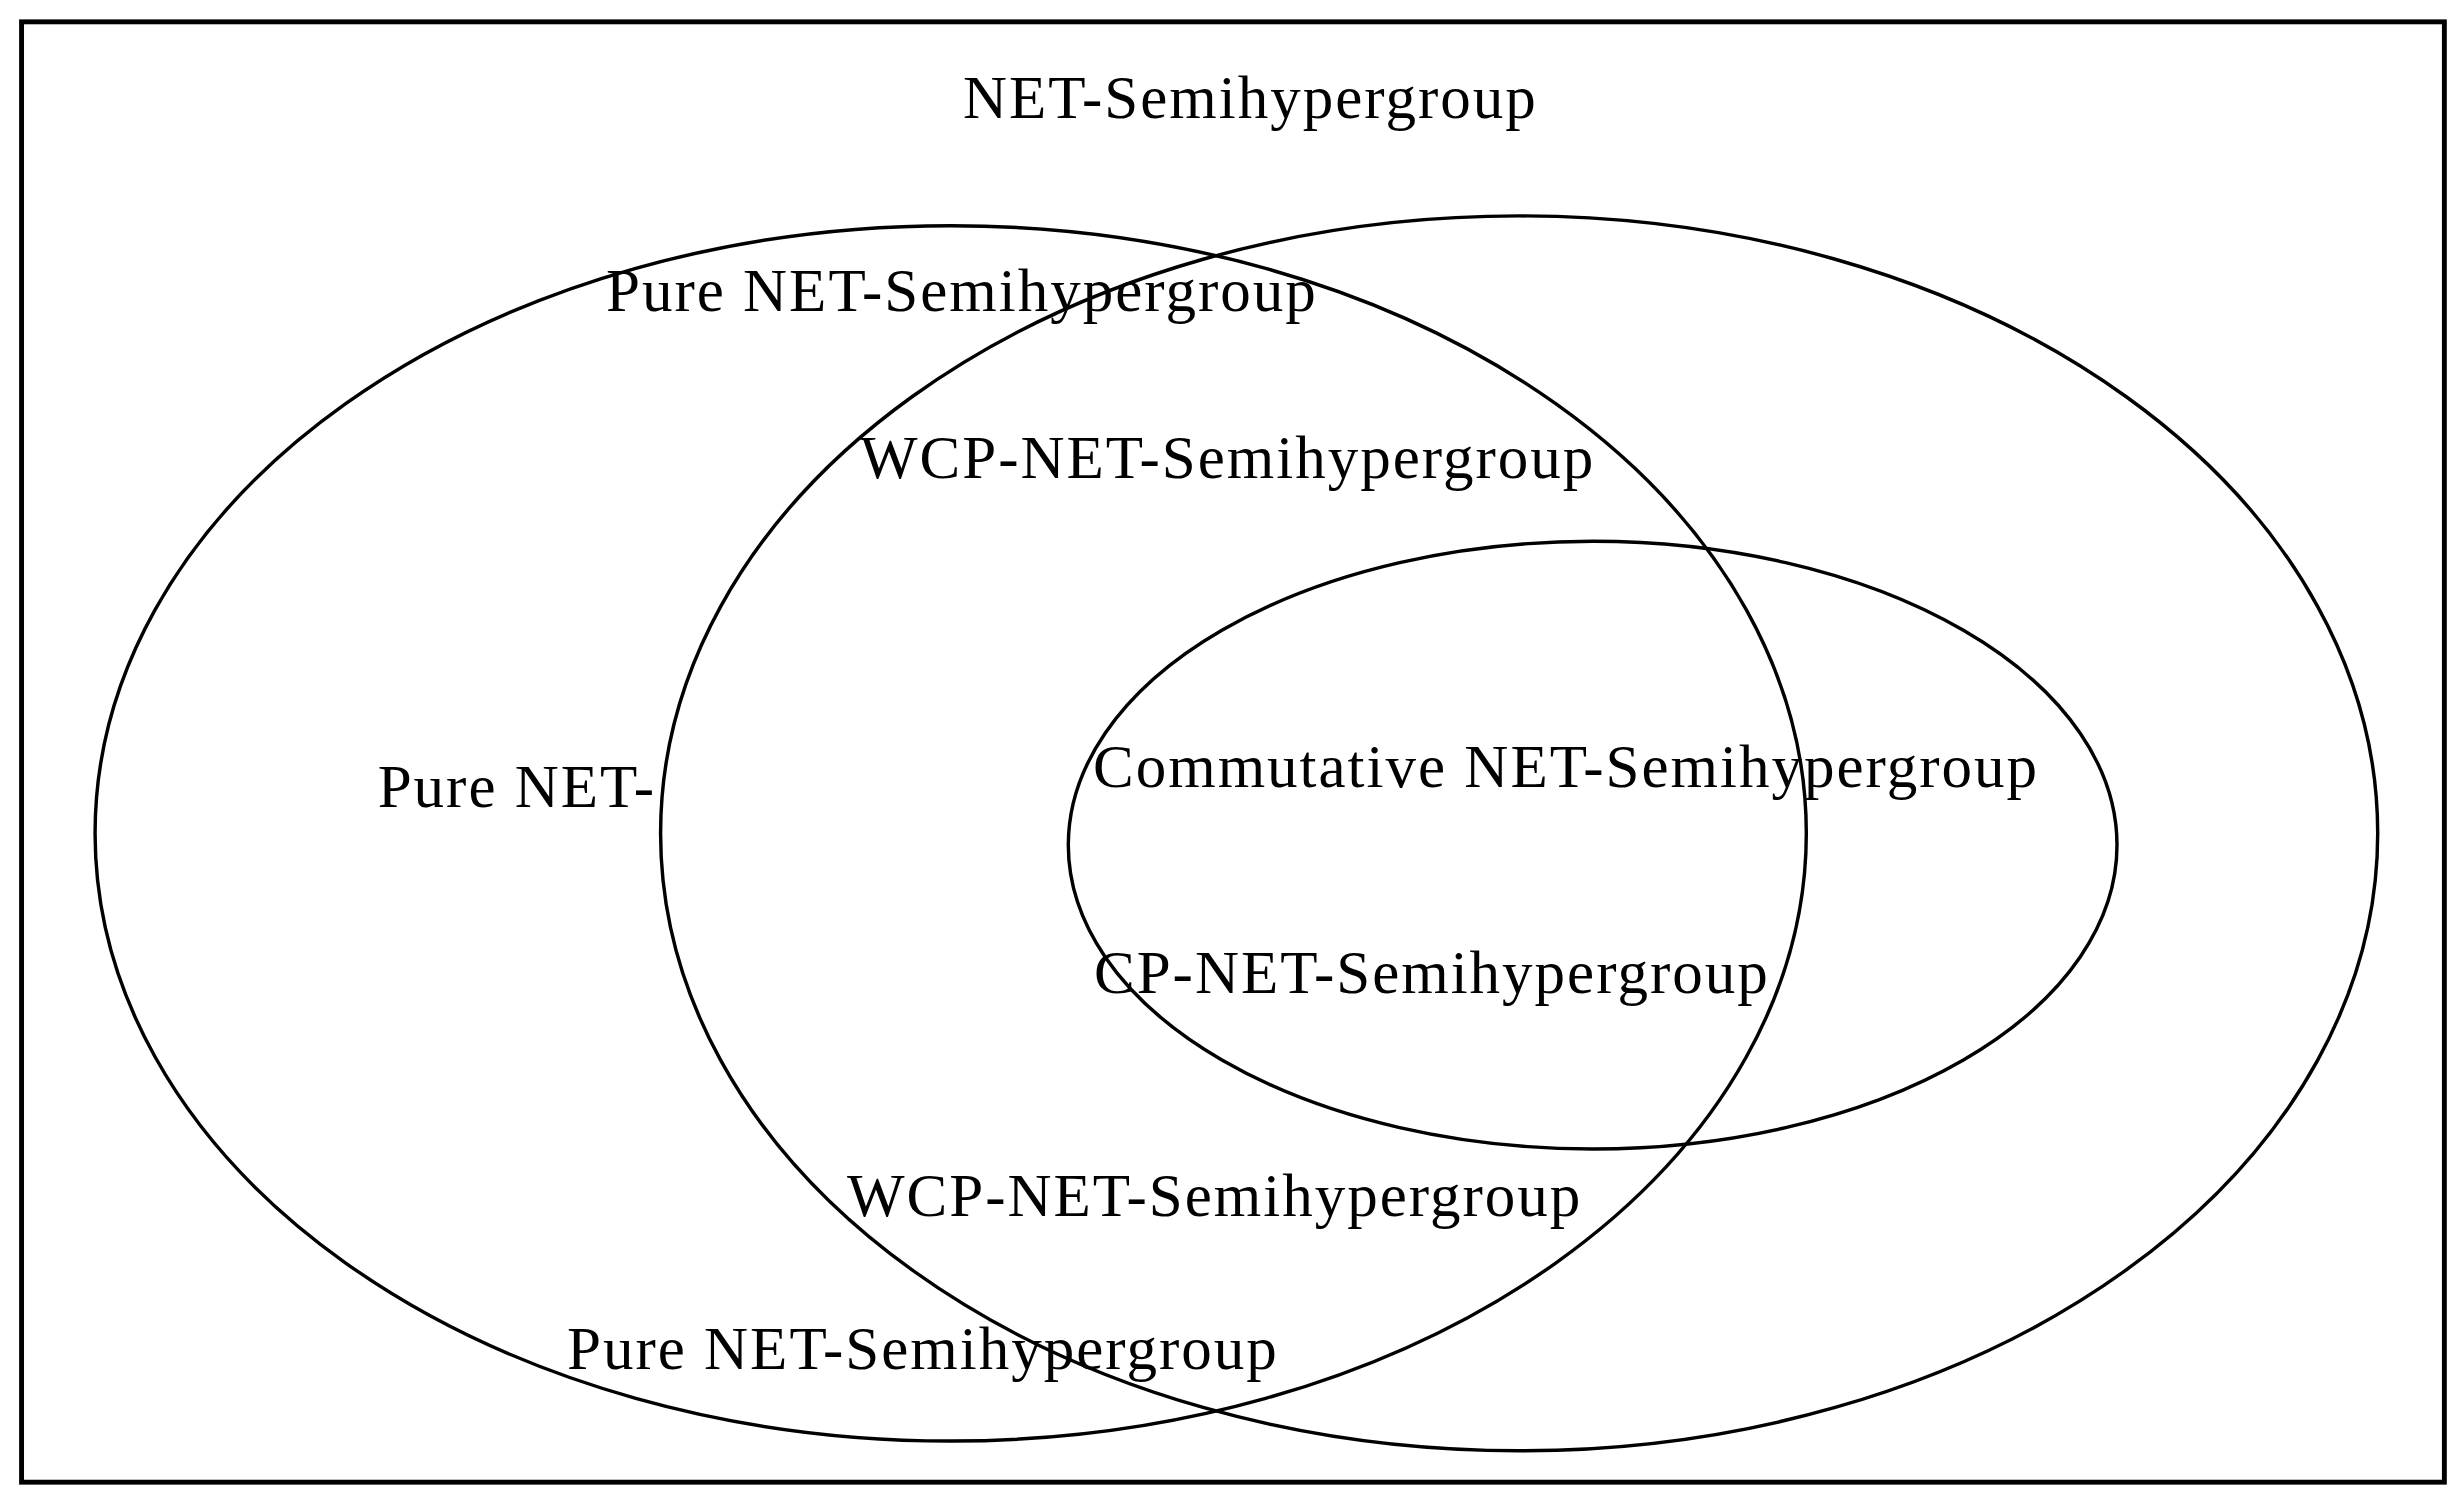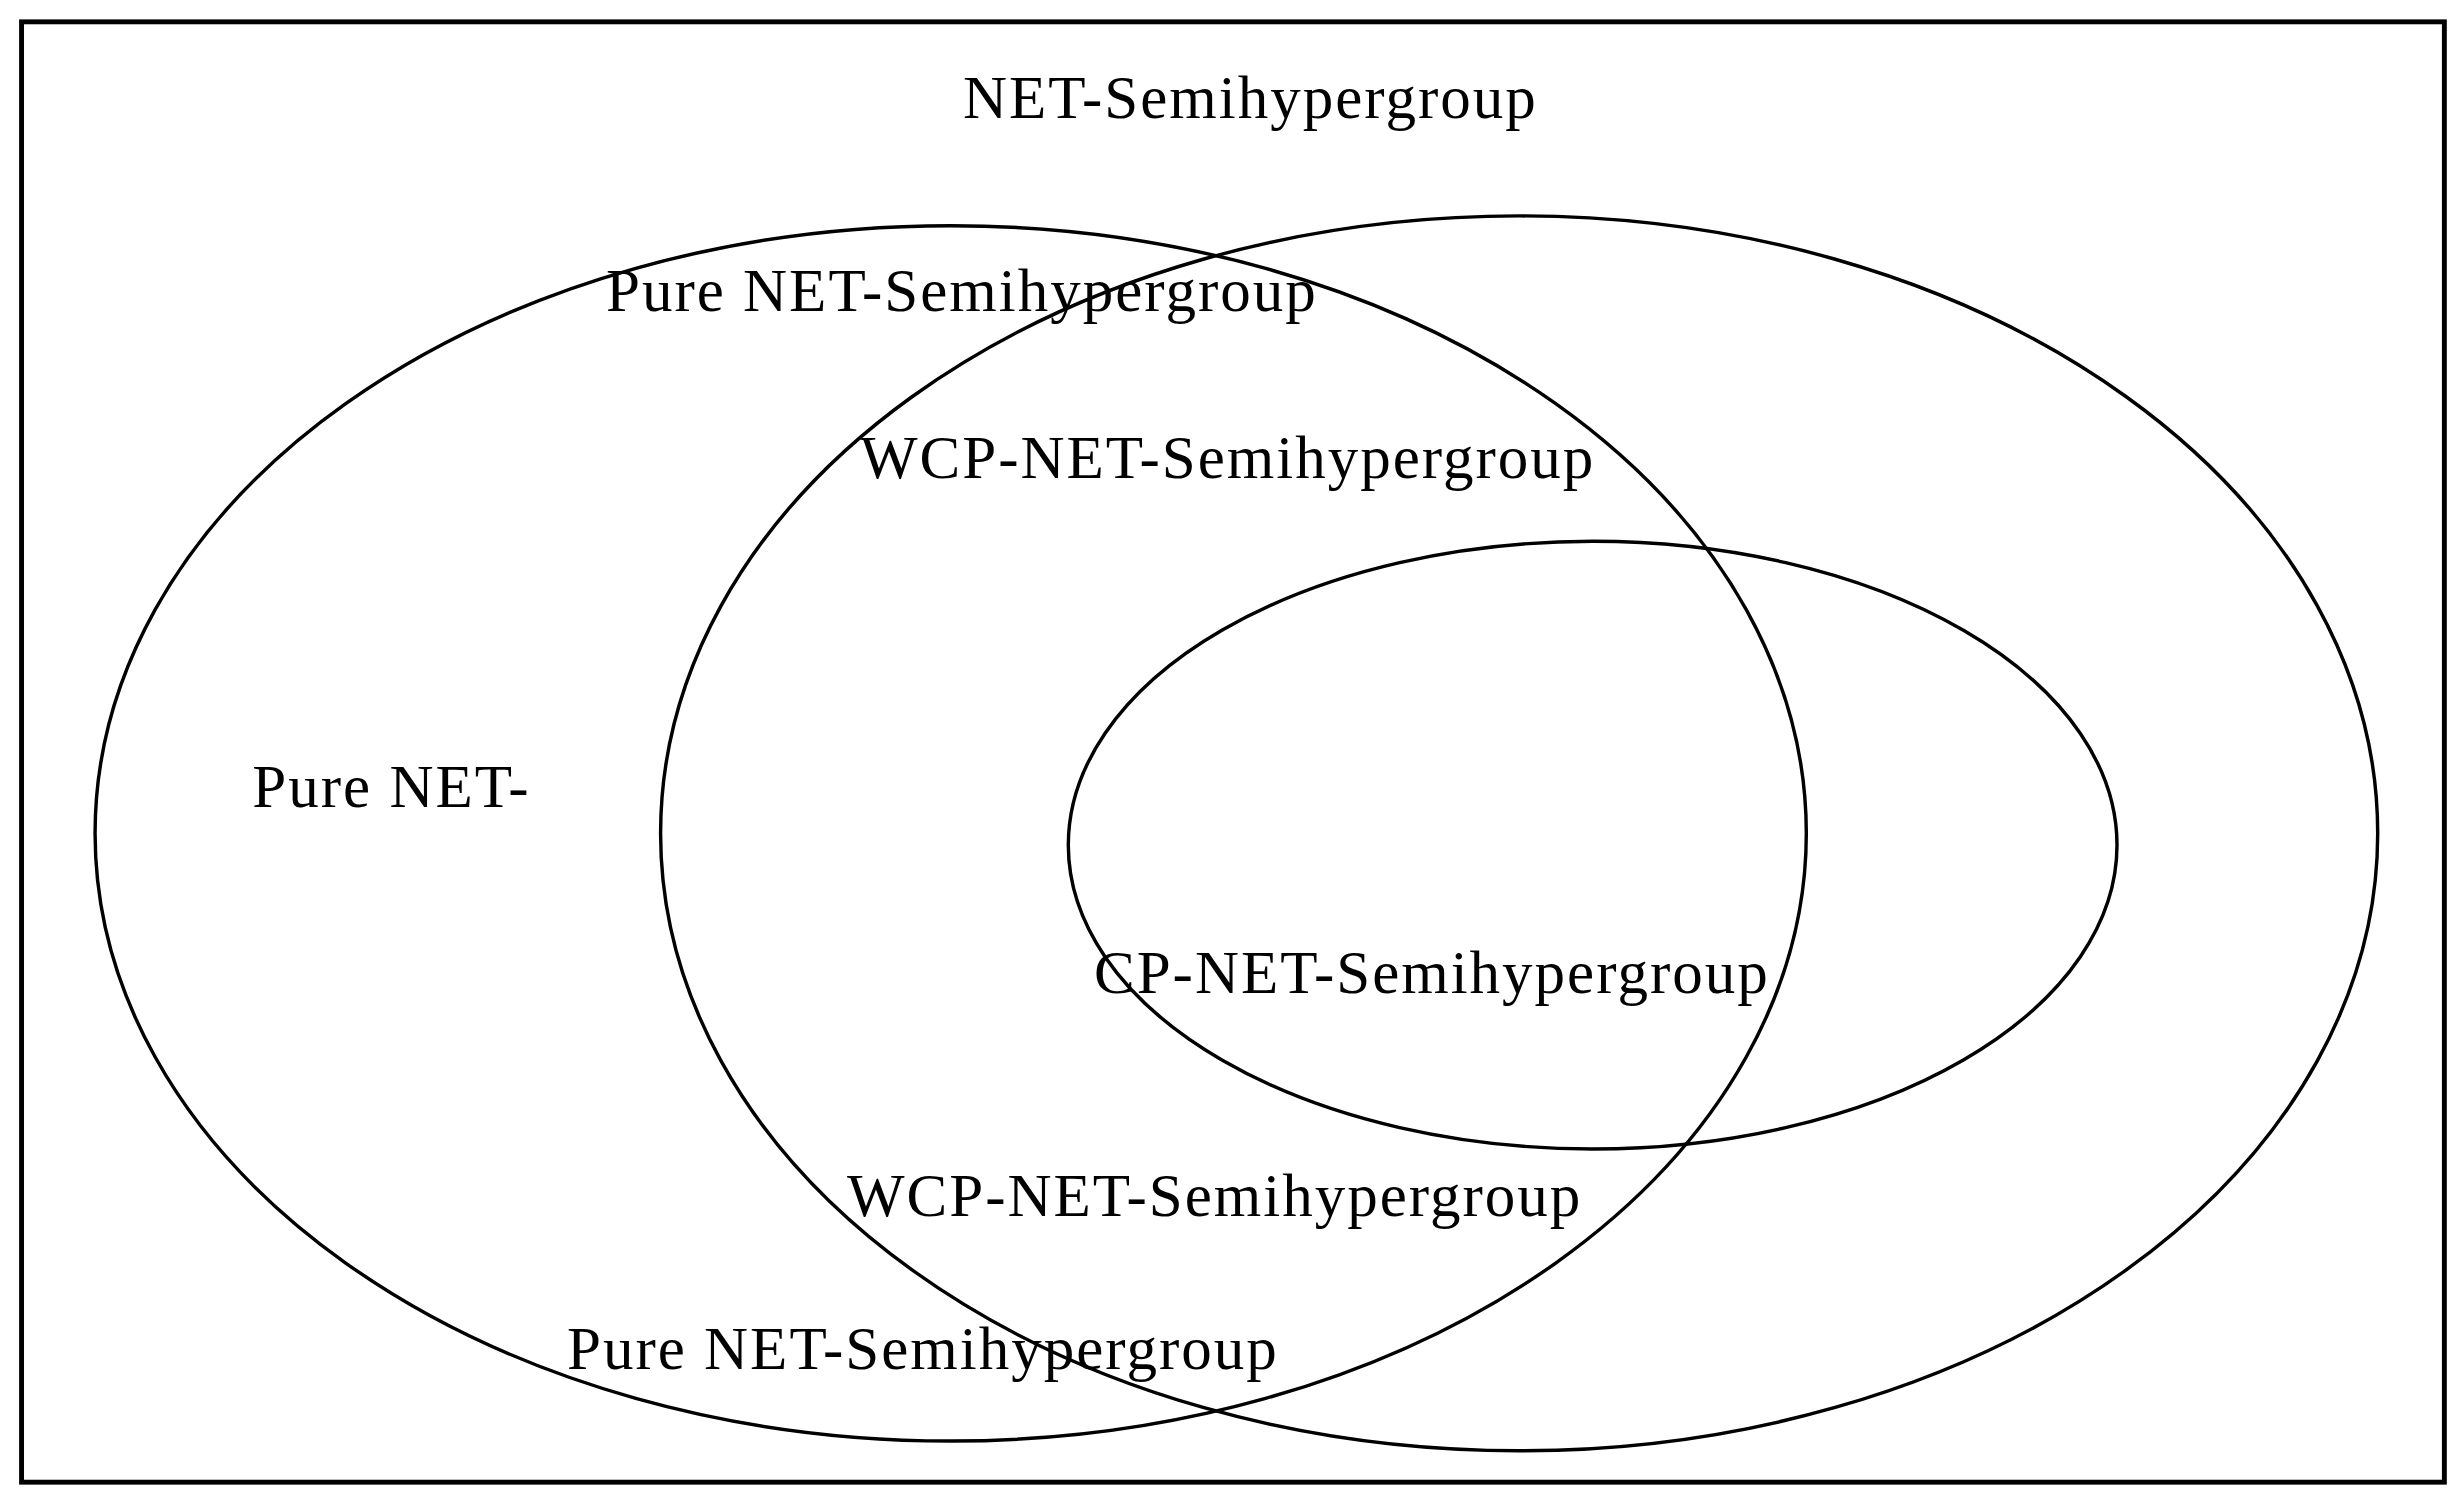--- a/index.html
+++ b/index.html
@@ -24,21 +24,21 @@
   .label {
     position: absolute;
     font-size: 61px;
     line-height: 61px;
     letter-spacing: 2px;
     white-space: nowrap;
     color: #000000;
   }
   .label-multiline {
     white-space: normal;
-    text-align: center;
+    text-align: right;
     line-height: 86px;
   }
   .label-multiline span {
     display: block;
     white-space: nowrap;
   }
 </style>
 </head>
 <body>
 
@@ -51,20 +51,21 @@
     <ellipse cx="1625" cy="862" rx="535" ry="310" fill="none" stroke="#000000" stroke-width="3.5"></ellipse>
   </svg>
 
   <div class="label" style="left:963px; top:67px;">NET-Semihypergroup</div>
 
   <div class="label" style="left:606px; top:260px;">Pure NET-Semihypergroup</div>
 
 
   <div class="label" style="left:860px; top:427px;">WCP-NET-Semihypergroup</div>
 
+  <div class="label" style="left:1093px; top:736px;">Commutative NET-Semihypergroup</div>
 
   <div class="label" style="left:1094px; top:902px;margin-top:40px;">CP-NET-Semihypergroup</div>
 
   <div class="label label-multiline" style="left:127px; top:744px; width:529px;">
     <span>Pure NET-</span>
   </div>
 
   <div class="label" style="left:847px; top:1165px;">WCP-NET-Semihypergroup</div>
 
   <div class="label" style="left:567px; top:1318px;">Pure NET-Semihypergroup</div>

